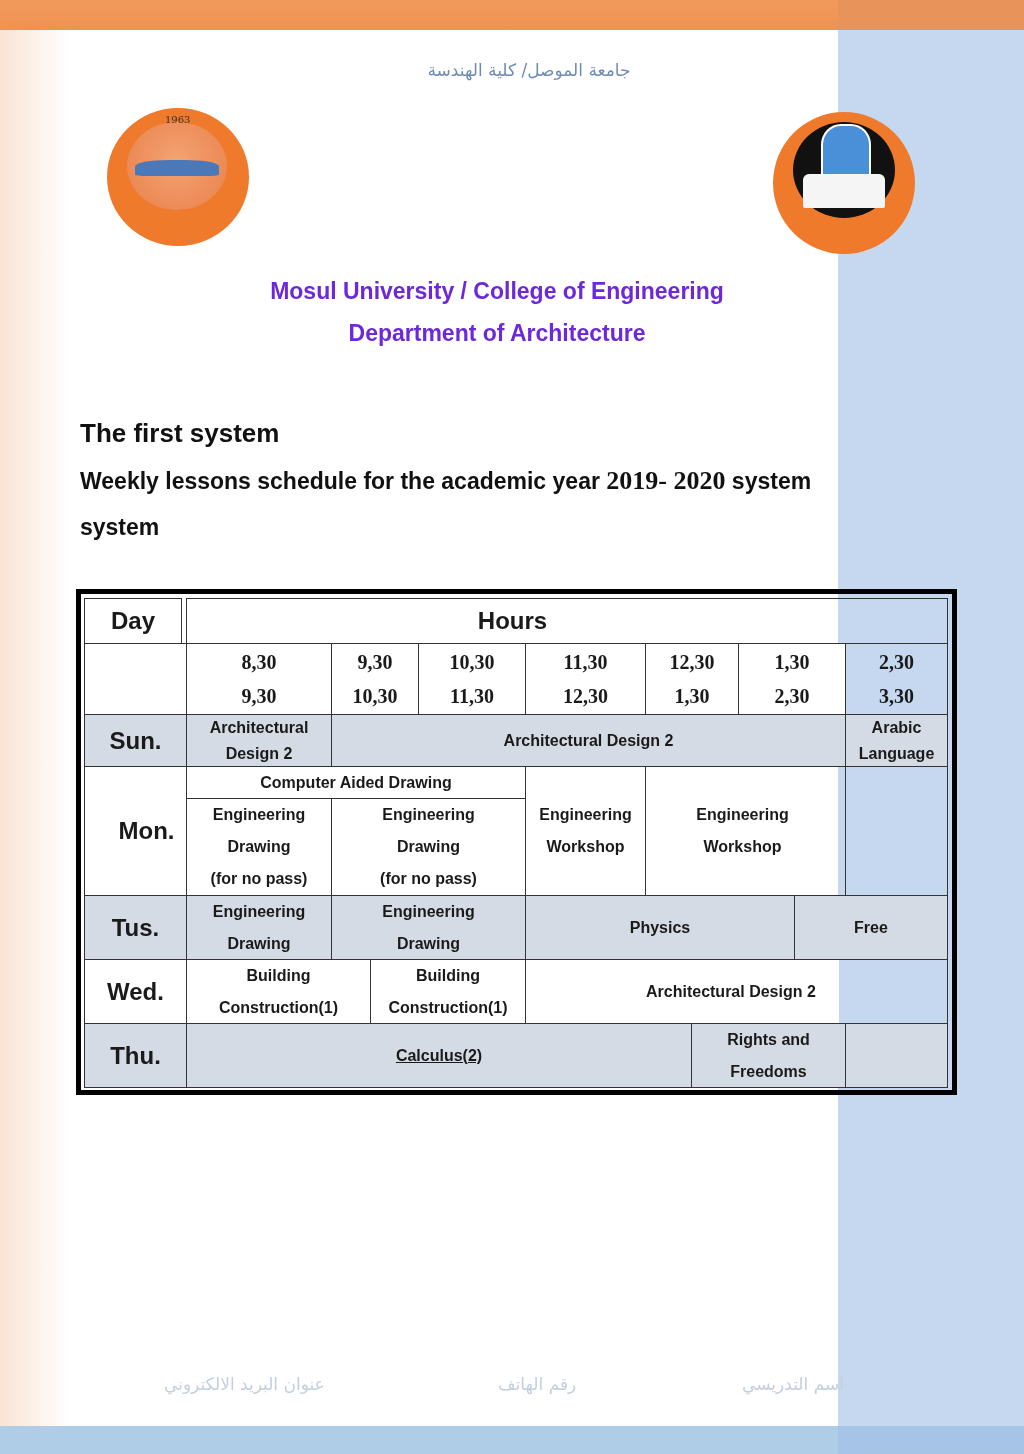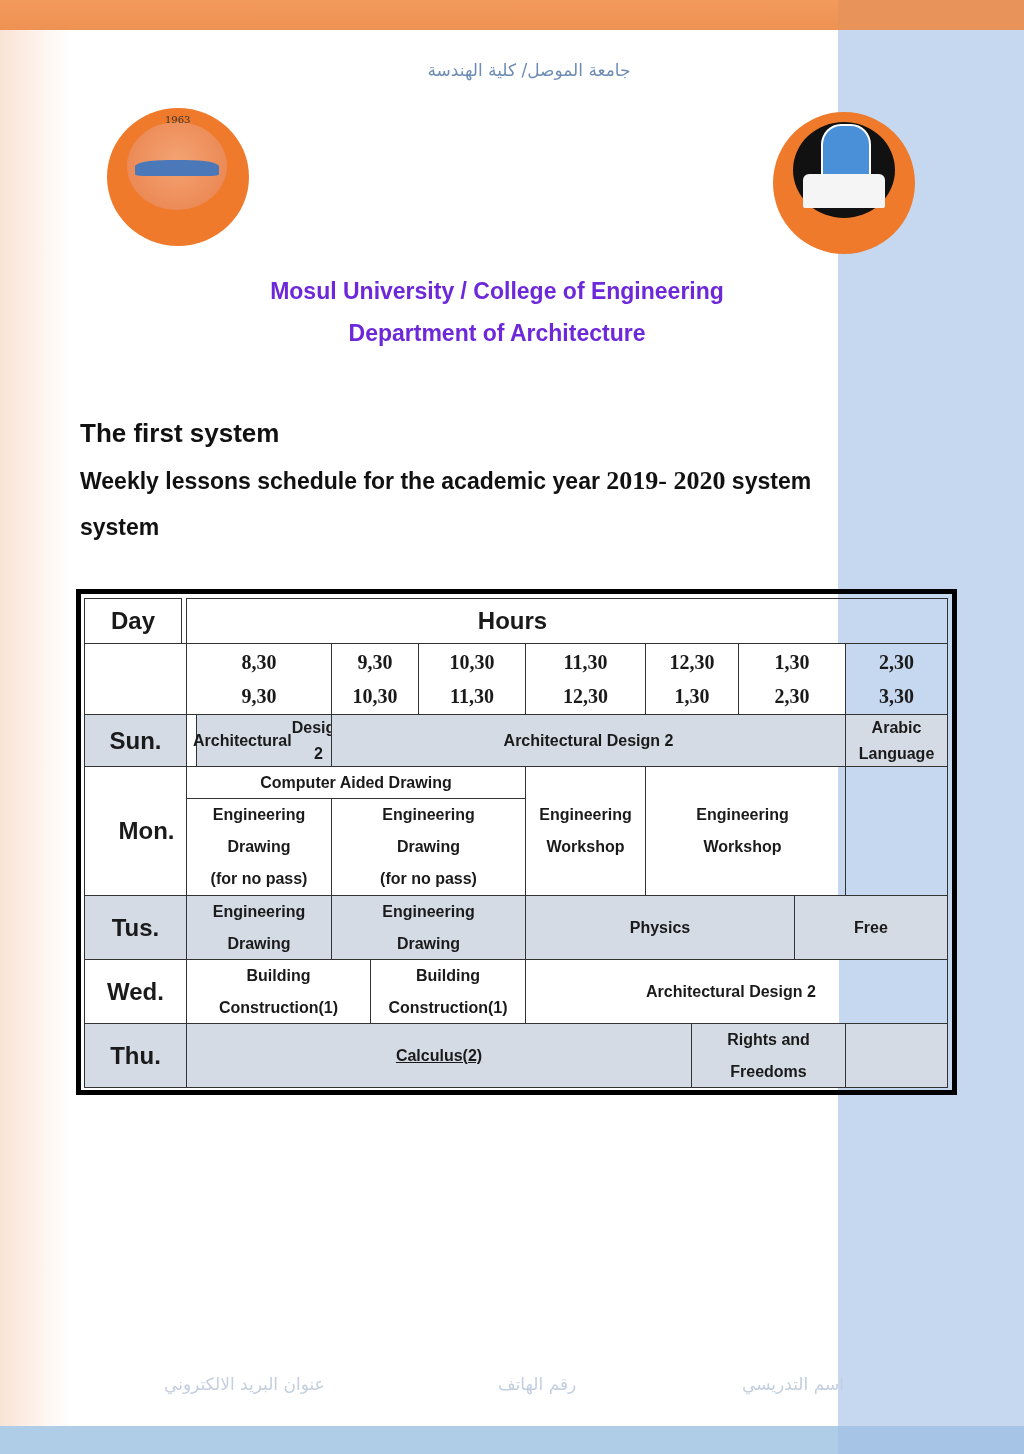--- a/index.html
+++ b/index.html
@@ -116,21 +116,21 @@
 <div class="cell white time" style="left:738px;top:643px;width:108px;height:72px;flex-direction:column;">
   <span>1,30</span>
     <span>2,30</span>
 </div>
 <div class="cell blue time" style="left:845px;top:643px;width:103px;height:72px;flex-direction:column;">
   <span>2,30</span>
     <span>3,30</span>
 </div>
 
 <div class="cell shade day" style="left:84px;top:714px;width:103px;height:53px;">Sun.</div>
-<div class="cell shade small" style="left:186px;top:714px;width:146px;height:53px;flex-direction:row;margin-left:10px;">
+<div class="cell shade small" style="left:186px;top:714px;width:146px;height:53px;flex-direction:column;">
   <span>Architectural</span>
     <span>Design 2</span>
 </div>
 <div class="cell shade" style="left:331px;top:714px;width:515px;height:53px;">Architectural Design 2</div>
 <div class="cell shade small" style="left:845px;top:714px;width:103px;height:53px;flex-direction:column;">
   <span>Arabic</span>
     <span>Language</span>
 </div>
 
 <div class="cell white day" style="left:84px;top:766px;width:103px;height:130px;padding-left:22px;">Mon.</div>

